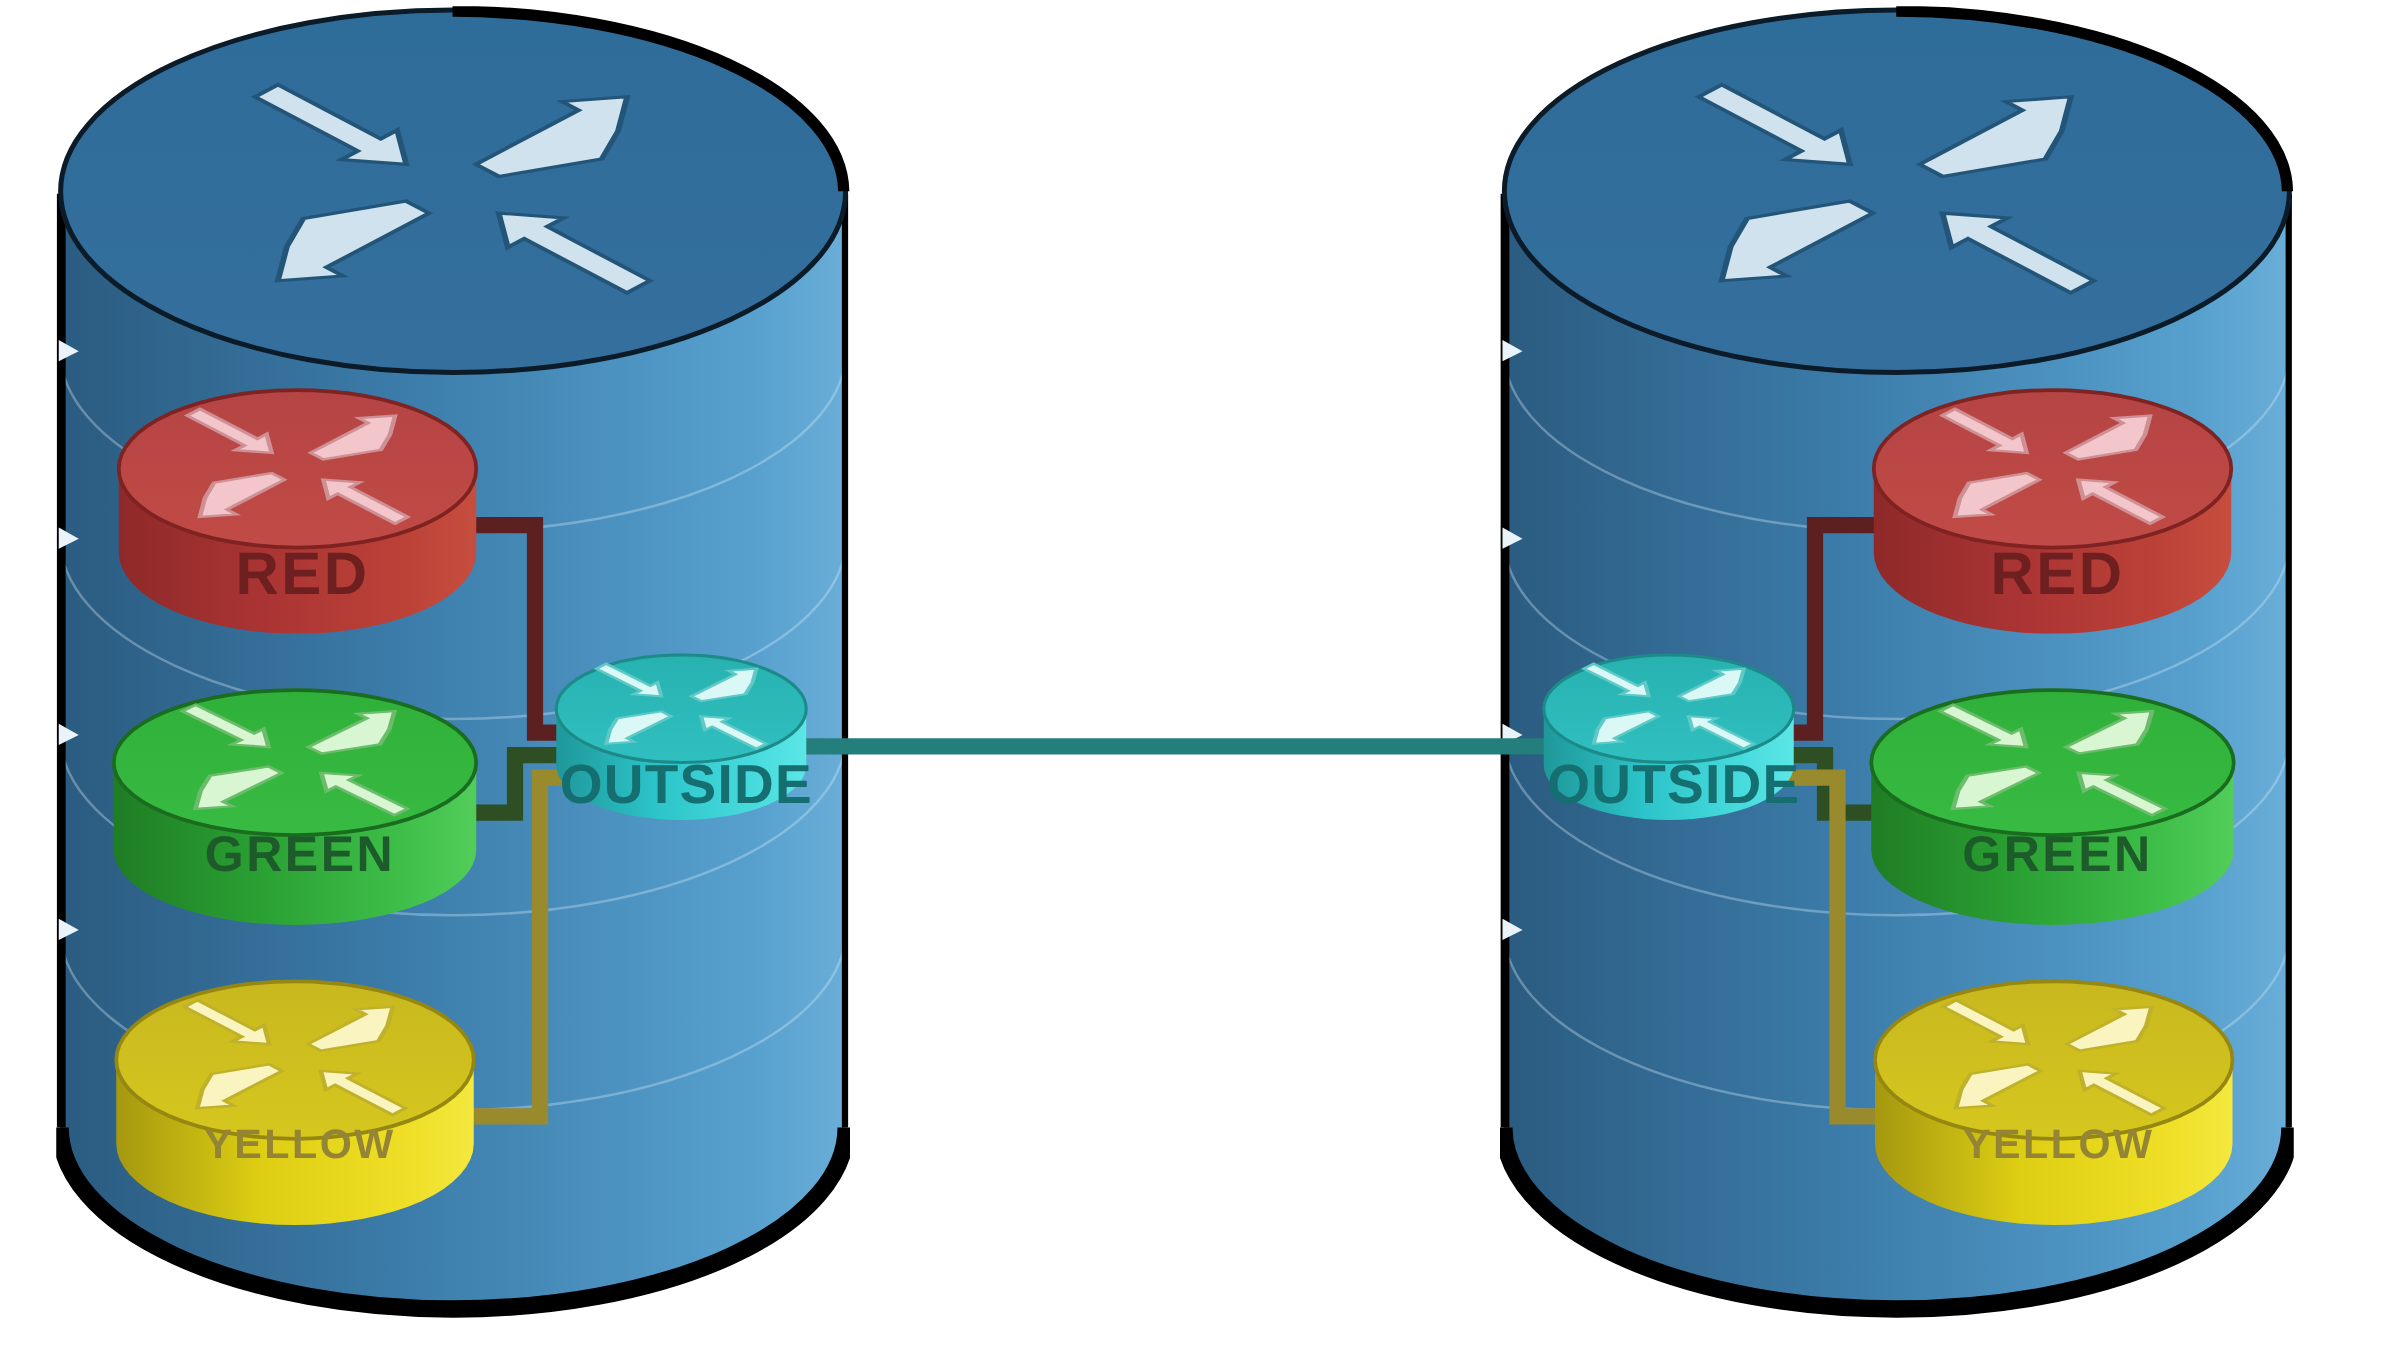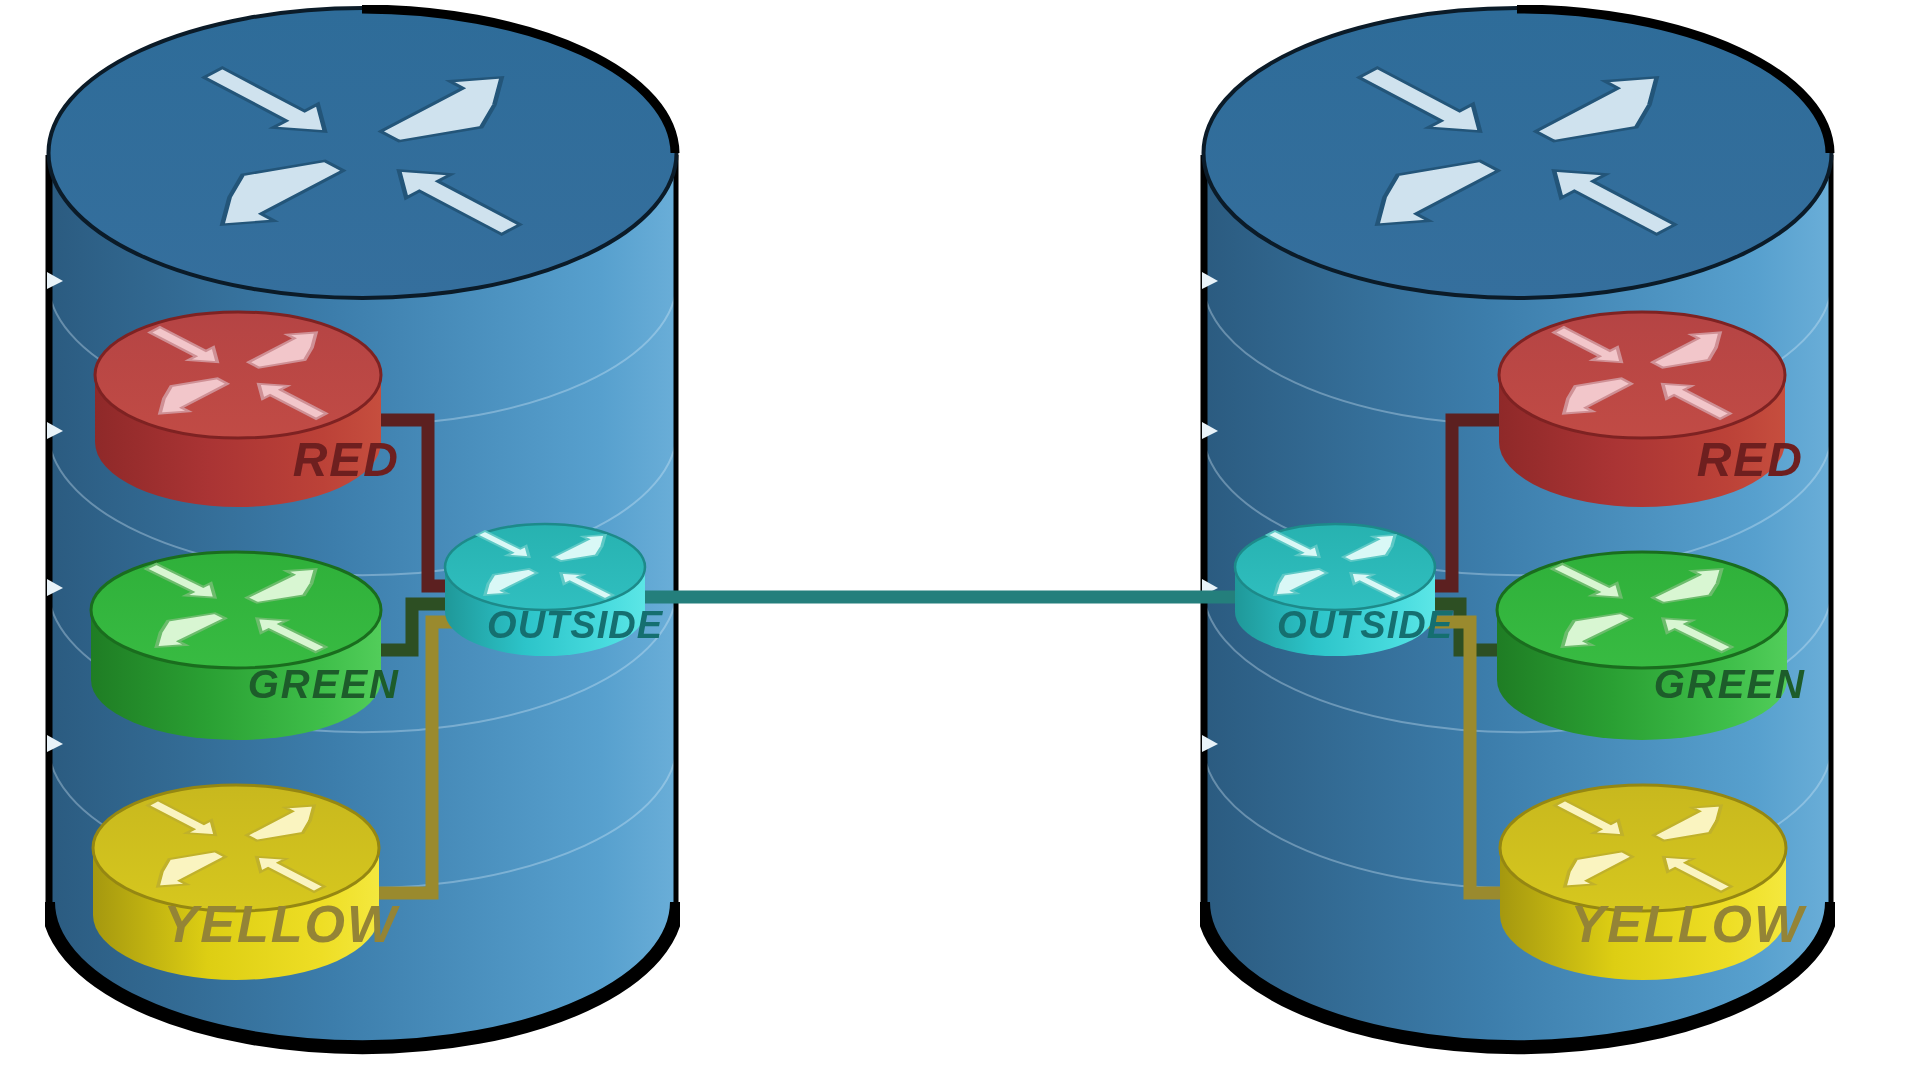--- a/index.html
+++ b/index.html
@@ -4,26 +4,26 @@
 <style>
   html,body{margin:0;padding:0;background:#ffffff;}
   #stage{position:relative;width:1920px;height:1080px;background:#ffffff;overflow:hidden;
          font-family:"Liberation Sans",sans-serif;}
   .phys{position:absolute;top:5px;width:635px;height:1050px;z-index:1;}
   #phys-left{left:45px;}
   #phys-right{left:1200px;}
   .links-layer{position:absolute;left:0;top:0;width:1920px;height:1080px;z-index:2;}
   .vrf{position:absolute;z-index:3;}
   .vrf svg{position:absolute;left:0;top:0;}
-  .lbl{position:absolute;left:16px;width:100%;text-align:right;font-weight:700;
-       letter-spacing:2px;line-height:1;user-select:none;font-style:italic;}
+  .lbl{position:absolute;left:4px;width:100%;text-align:center;font-weight:700;
+       letter-spacing:2px;line-height:1;user-select:none;}
   .lbl-red{top:126px;font-size:48px;}
   .lbl-green{top:114px;font-size:40px;}
-  .lbl-yellow{top:115px;font-size:52px;}
-  .lbl-outside{top:84px;font-size:38px;letter-spacing:1px;}
+  .lbl-yellow{top:115px;font-size:33px;}
+  .lbl-outside{top:84px;font-size:44px;letter-spacing:1px;}
 </style>
 </head>
 <body>
 
 <div id="stage">
 
   <svg width="0" height="0" style="position:absolute" aria-hidden="true">
     <defs>
       <g id="arrows">
         <polygon points="20.1,-39.9 108.5,-128.3 94.3,-142.4 150.2,-150.2 142.4,-94.3 128.3,-48.5 39.9,-20.1"></polygon>

